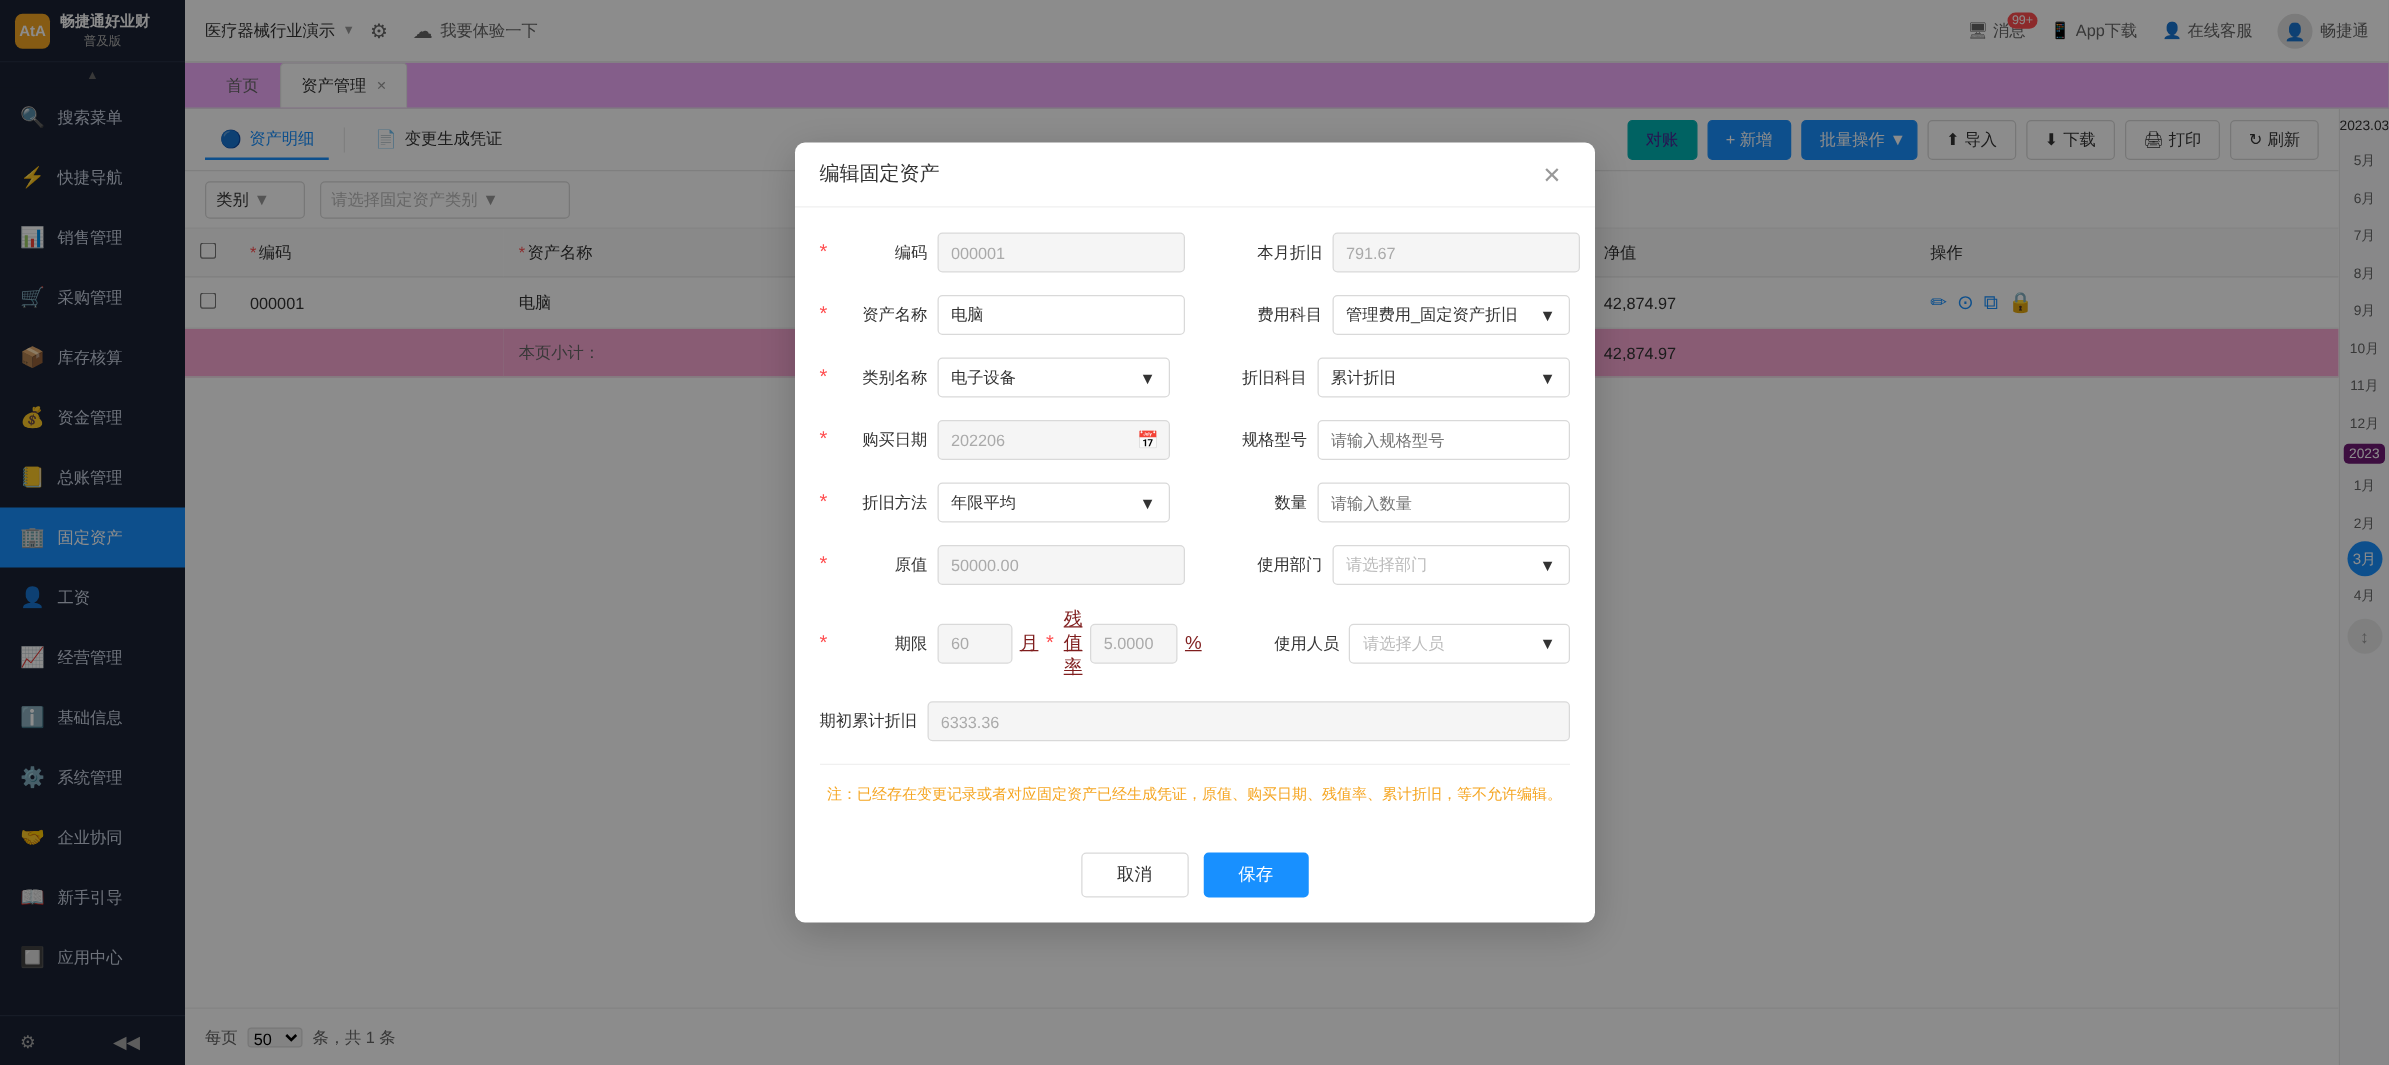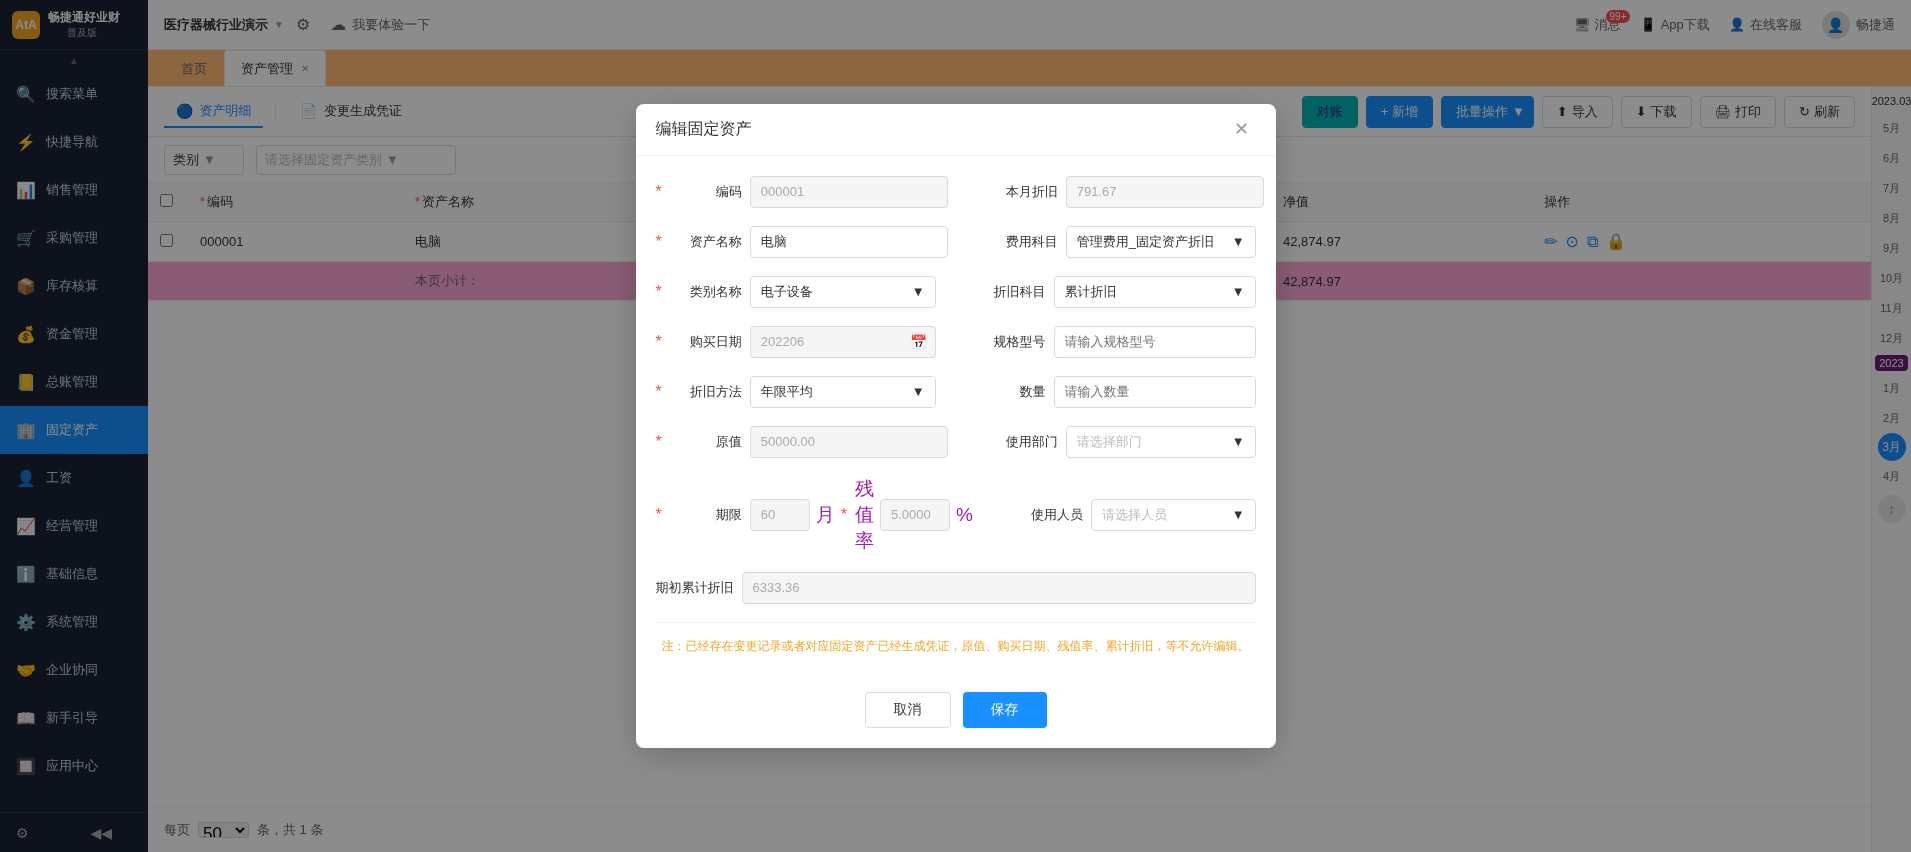--- a/index.html
+++ b/index.html
@@ -77,21 +77,20 @@
       padding: 0 16px;
       border-bottom: 1px solid #e8e8e8;
       position: relative;
     }
     .topbar-company {
       display: flex;
       align-items: center;
       font-size: 13px;
       color: #333;
       cursor: pointer;
-      font-weight: bold;
     }
     .topbar-company-arrow { margin-left: 6px; color: #999; font-size: 10px; }
     .topbar-settings { margin-left: 12px; cursor: pointer; color: #666; font-size: 16px; }
     .topbar-experience {
       display: flex; align-items: center; margin-left: 20px;
       color: #666; font-size: 13px; cursor: pointer;
     }
     .topbar-experience-icon { margin-right: 6px; font-size: 16px; }
     .topbar-right {
       margin-left: auto;
@@ -117,21 +116,21 @@
     .topbar-service { display: flex; align-items: center; cursor: pointer; color: #666; font-size: 13px; gap: 4px; }
     .topbar-user { display: flex; align-items: center; cursor: pointer; color: #666; font-size: 13px; gap: 6px; }
     .user-avatar {
       width: 28px; height: 28px; border-radius: 50%;
       background: #e0e0e0; display: flex; align-items: center; justify-content: center;
       font-size: 14px; color: #999;
     }
 
     
     .tabs-bar {
-      background: #fdba74;
+      background: #f0abfc;
       display: flex;
       align-items: flex-end;
       padding: 0 16px;
       border-bottom: 1px solid #e8e8e8;
     }
     .tab {
       height: 36px;
       padding: 0 16px;
       display: flex;
       align-items: center;
@@ -343,21 +342,21 @@
       border-radius: 4px;
       padding: 0 10px;
       font-size: 13px;
       color: #333;
       background: #fff;
       display: flex; align-items: center; justify-content: space-between;
       cursor: pointer;
     }
     .modal-select-placeholder { color: #bbb; }
     .modal-inline { display: flex; align-items: center; gap: 6px; }
-    .modal-unit { font-size: 19px; color: #a21caf; }
+    .modal-unit { font-size: 15px; color: #7f1d1d; text-decoration: underline; }
     .modal-note {
       font-size: 12px;
       color: #f5a623;
       padding: 10px 0;
       text-align: center;
       line-height: 1.6;
     }
     .modal-footer {
       display: flex;
       align-items: center;
@@ -595,21 +594,21 @@
               <td>6,333.36</td>
               <td>42,874.97</td>
               <td></td>
             </tr>
           </tbody>
         </table>
       </div>
 
       <div class="pagination">
         <span>每页</span>
-        <select style="height:16px;border:1px solid #d9d9d9;border-radius:3px;font-size:17px;">
+        <select style="height:16px;border:1px solid #d9d9d9;border-radius:3px;font-size:13px;">
           <option>50</option>
           <option>100</option>
         </select>
         <span>条，共 1 条</span>
       </div>
 
     </div>
 
     <div class="right-panel">
       <div style="font-size:11px;color:#333;margin-bottom:6px;writing-mode:horizontal-tb;text-align:center;">2023.03</div>

